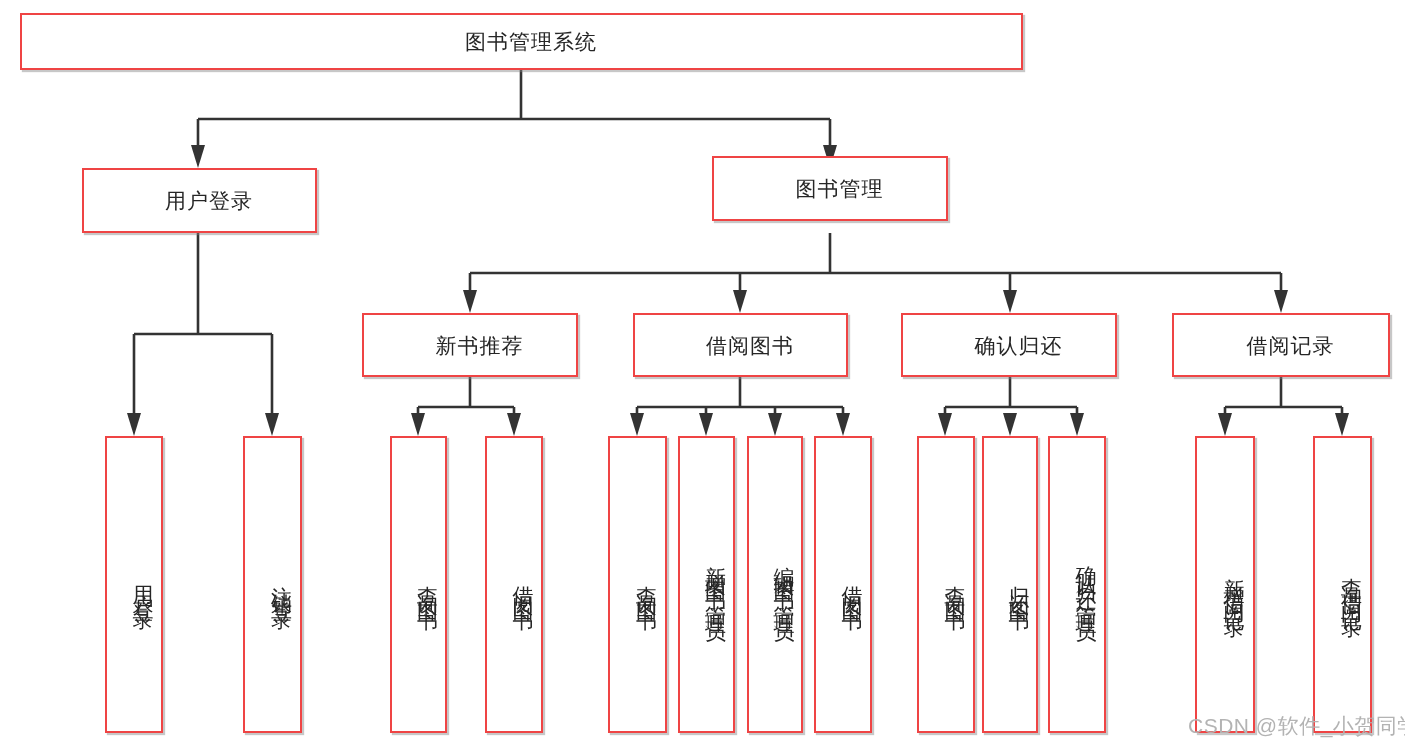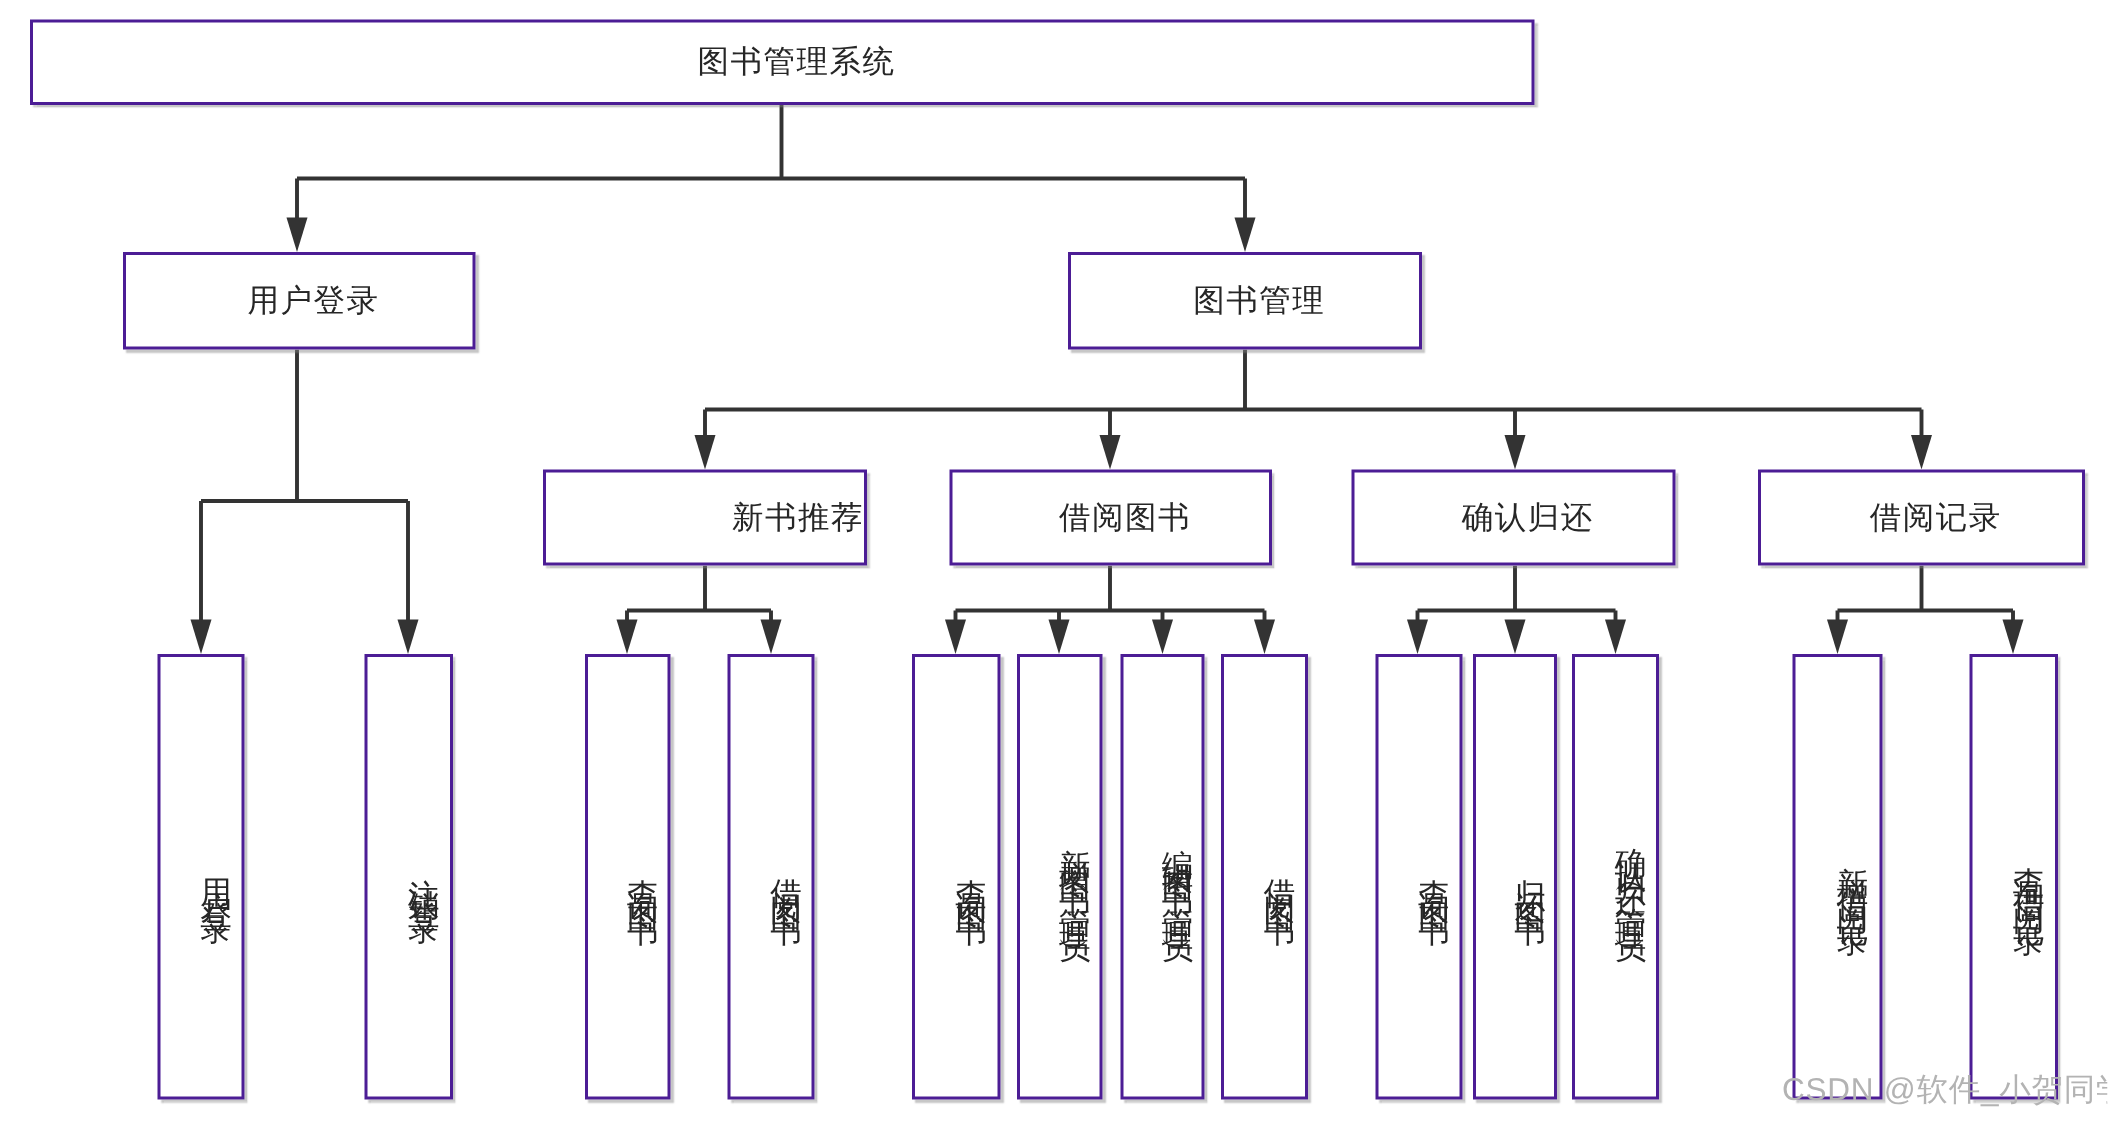--- a/index.html
+++ b/index.html
@@ -3,37 +3,37 @@
 <meta charset="utf-8">
 <style>
   html,body{margin:0;padding:0;background:#ffffff;}
   body{font-family:"Liberation Sans","DejaVu Sans",sans-serif;}
   #canvas{
     position:relative;width:1405px;height:747px;background:#ffffff;overflow:hidden;
   }
   #wires{position:absolute;left:0;top:0;width:1405px;height:747px;pointer-events:none;}
   .node{
     position:absolute;box-sizing:border-box;background:#ffffff;
-    border:2px solid #4c1d95;display:flex;align-items:center;justify-content:center;
+    border:2px solid #ef4444;display:flex;align-items:center;justify-content:center;
     color:#262626;font-size:21px;letter-spacing:1px;line-height:1;
     box-shadow:2px 2px 1px rgba(130,130,130,0.45);
     z-index:2;
     padding-left:19px;
   }
   .node .lbl{white-space:nowrap;}
   .vert{letter-spacing:0;}
   .vert .lbl{
     writing-mode:vertical-rl;text-orientation:mixed;
     letter-spacing:8px;white-space:nowrap;
   }
   
   .p-root{left:20px;top:13px;width:1003px;height:57px;}
   .p-userlogin{left:82px;top:168px;width:235px;height:65px;}
-  .p-bookmgmt{left:712px;top:168px;width:236px;height:65px;}
-  .p-newbook{left:362px;top:313px;width:216px;height:64px;justify-content:flex-end;}
+  .p-bookmgmt{left:712px;top:156px;width:236px;height:65px;}
+  .p-newbook{left:362px;top:313px;width:216px;height:64px;}
   .p-bookborrow{left:633px;top:313px;width:215px;height:64px;}
   .p-currentborrow{left:901px;top:313px;width:216px;height:64px;}
   .p-borrowrecord{left:1172px;top:313px;width:218px;height:64px;}
   .p-l1{left:105px;top:436px;width:58px;height:297px;}
   .p-l2{left:243px;top:436px;width:59px;height:297px;}
   .p-l3{left:390px;top:436px;width:57px;height:297px;}
   .p-l4{left:485px;top:436px;width:58px;height:297px;}
   .p-l5{left:608px;top:436px;width:59px;height:297px;}
   .p-l6{left:678px;top:436px;width:57px;height:297px;}
   .p-l7{left:747px;top:436px;width:56px;height:297px;}

